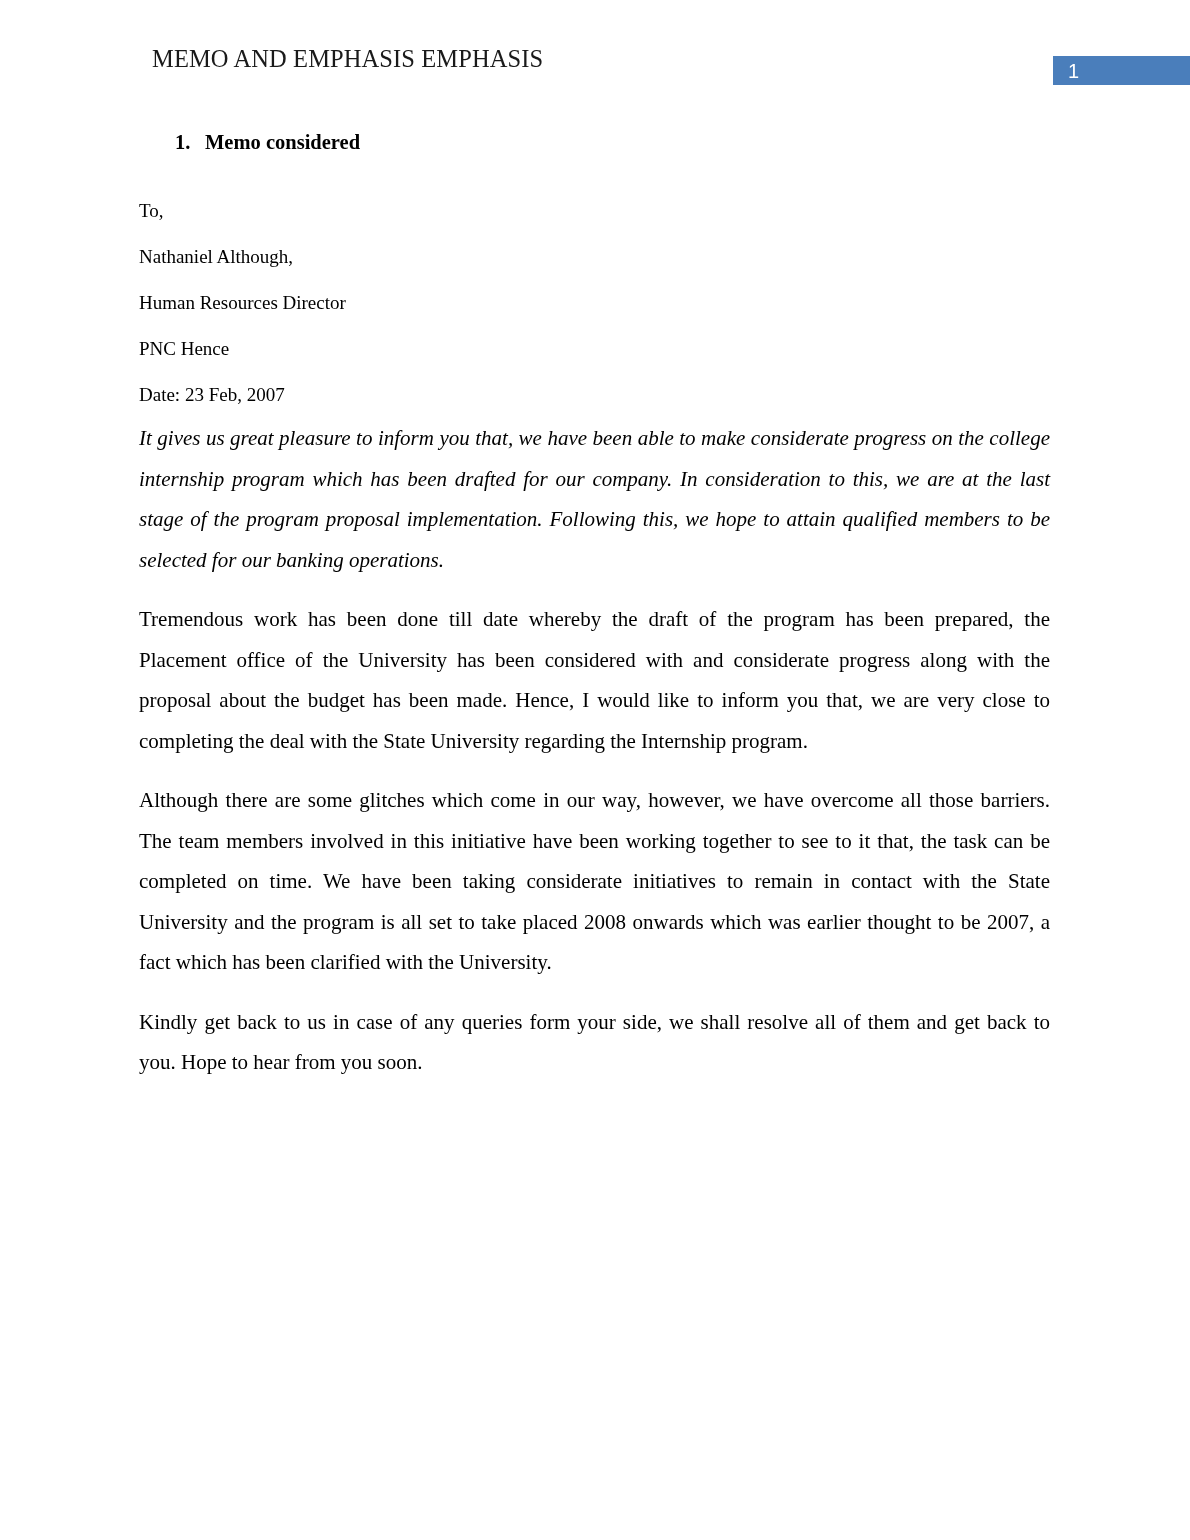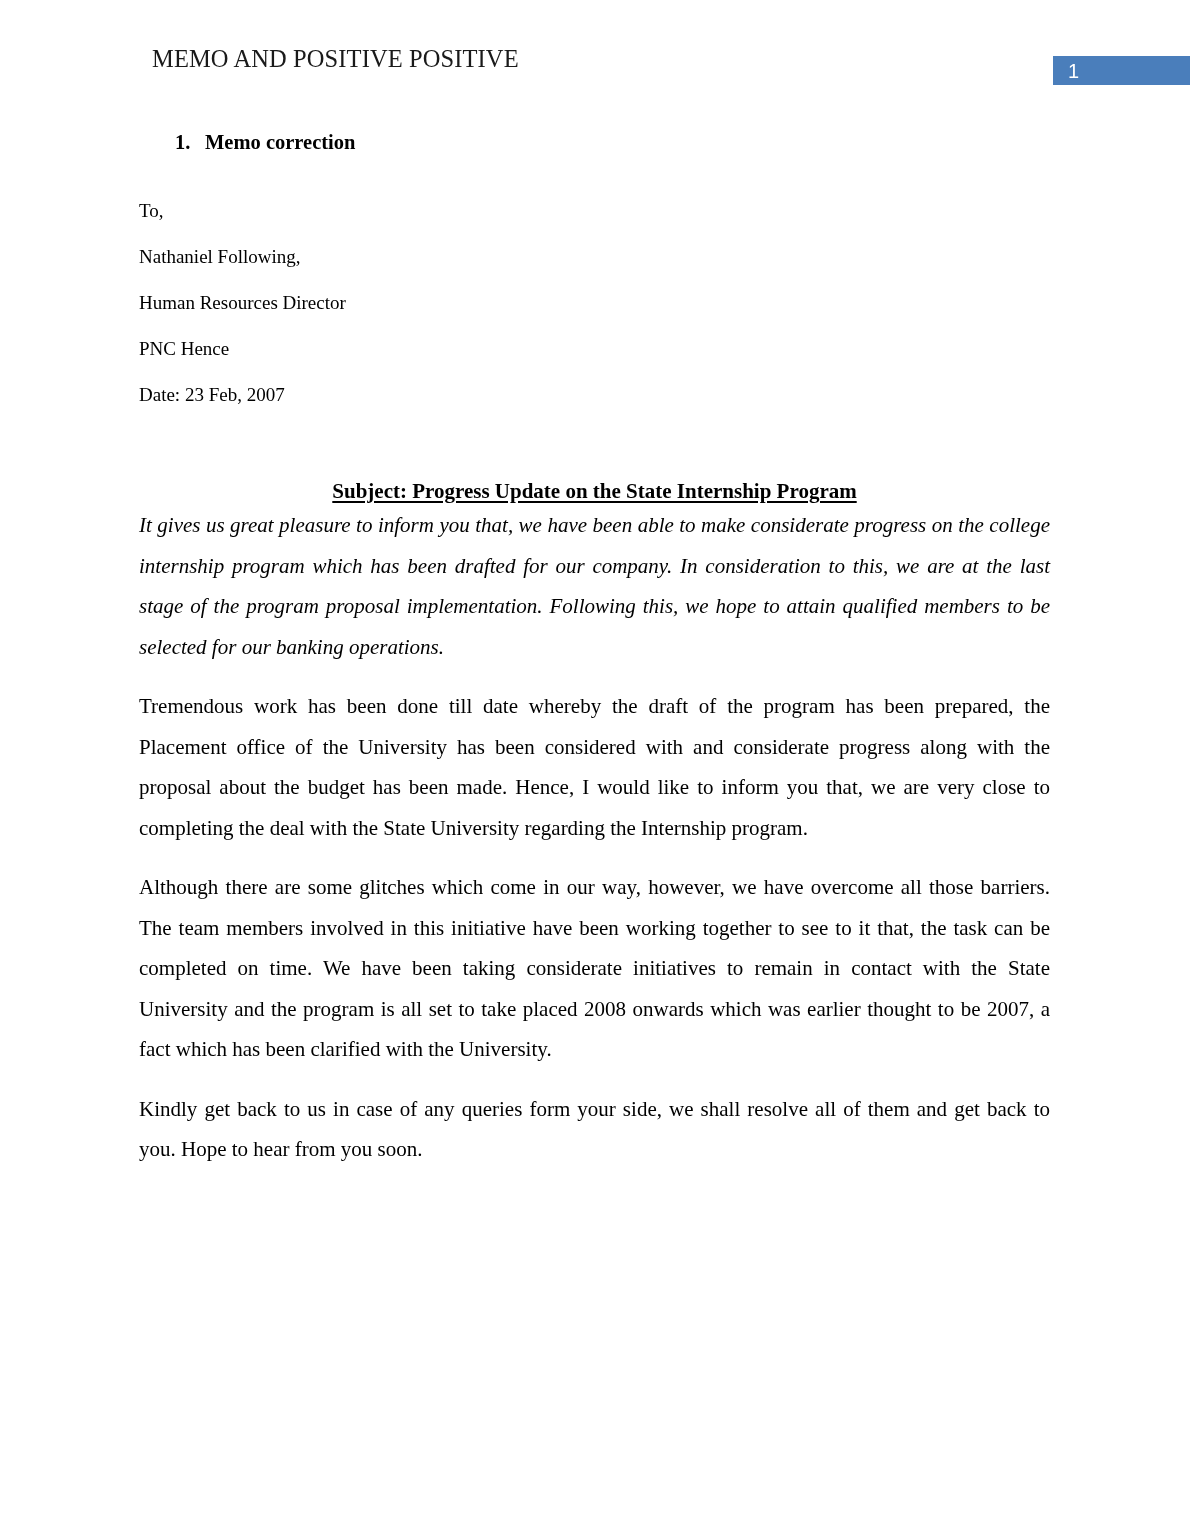--- a/index.html
+++ b/index.html
@@ -116,43 +116,40 @@
   .para-first {
     font-style: italic;
   }
 </style>
 </head>
 <body>
 
 <div class="page">
 
   <div class="doc-header">
-    <div class="header-title">MEMO AND POSITIVE POSITIVE</div>
+    <div class="header-title">MEMO AND EMPHASIS EMPHASIS</div>
     <div class="page-number-badge">
       <span class="num">1</span>
     </div>
   </div>
 
   <div class="content">
 
     <div class="section-heading">
-      <span class="num">1.</span><span>Memo correction</span>
+      <span class="num">1.</span><span>Memo considered</span>
     </div>
 
     <div class="addr-block">
       <div class="addr-line">To,</div>
-      <div class="addr-line">Nathaniel Following,</div>
+      <div class="addr-line">Nathaniel Although,</div>
       <div class="addr-line">Human Resources Director</div>
       <div class="addr-line">PNC Hence</div>
       <div class="addr-line">Date: 23 Feb, 2007</div>
     </div>
 
-    <div class="subject-wrap">
-      <span class="subject">Subject: Progress Update on the State Internship Program</span>
-    </div>
 
     <p class="para para-first">It gives us great pleasure to inform you that, we have been able to make considerate progress on the college internship program which has been drafted for our company. In consideration to this, we are at the last stage of the program proposal implementation. Following this, we hope to attain qualified members to be selected for our banking operations.</p>
     <p class="para">Tremendous work has been done till date whereby the draft of the program has been prepared, the Placement office of the University has been considered with and considerate progress along with the proposal about the budget has been made. Hence, I would like to inform you that, we are very close to completing the deal with the State University regarding the Internship program.</p>
     <p class="para">Although there are some glitches which come in our way, however, we have overcome all those barriers. The team members involved in this initiative have been working together to see to it that, the task can be completed on time. We have been taking considerate initiatives to remain in contact with the State University and the program is all set to take placed 2008 onwards which was earlier thought to be 2007, a fact which has been clarified with the University.</p>
     <p class="para">Kindly get back to us in case of any queries form your side, we shall resolve all of them and get back to you. Hope to hear from you soon.</p>
 
   </div>
 </div>
 
 </body></html>

